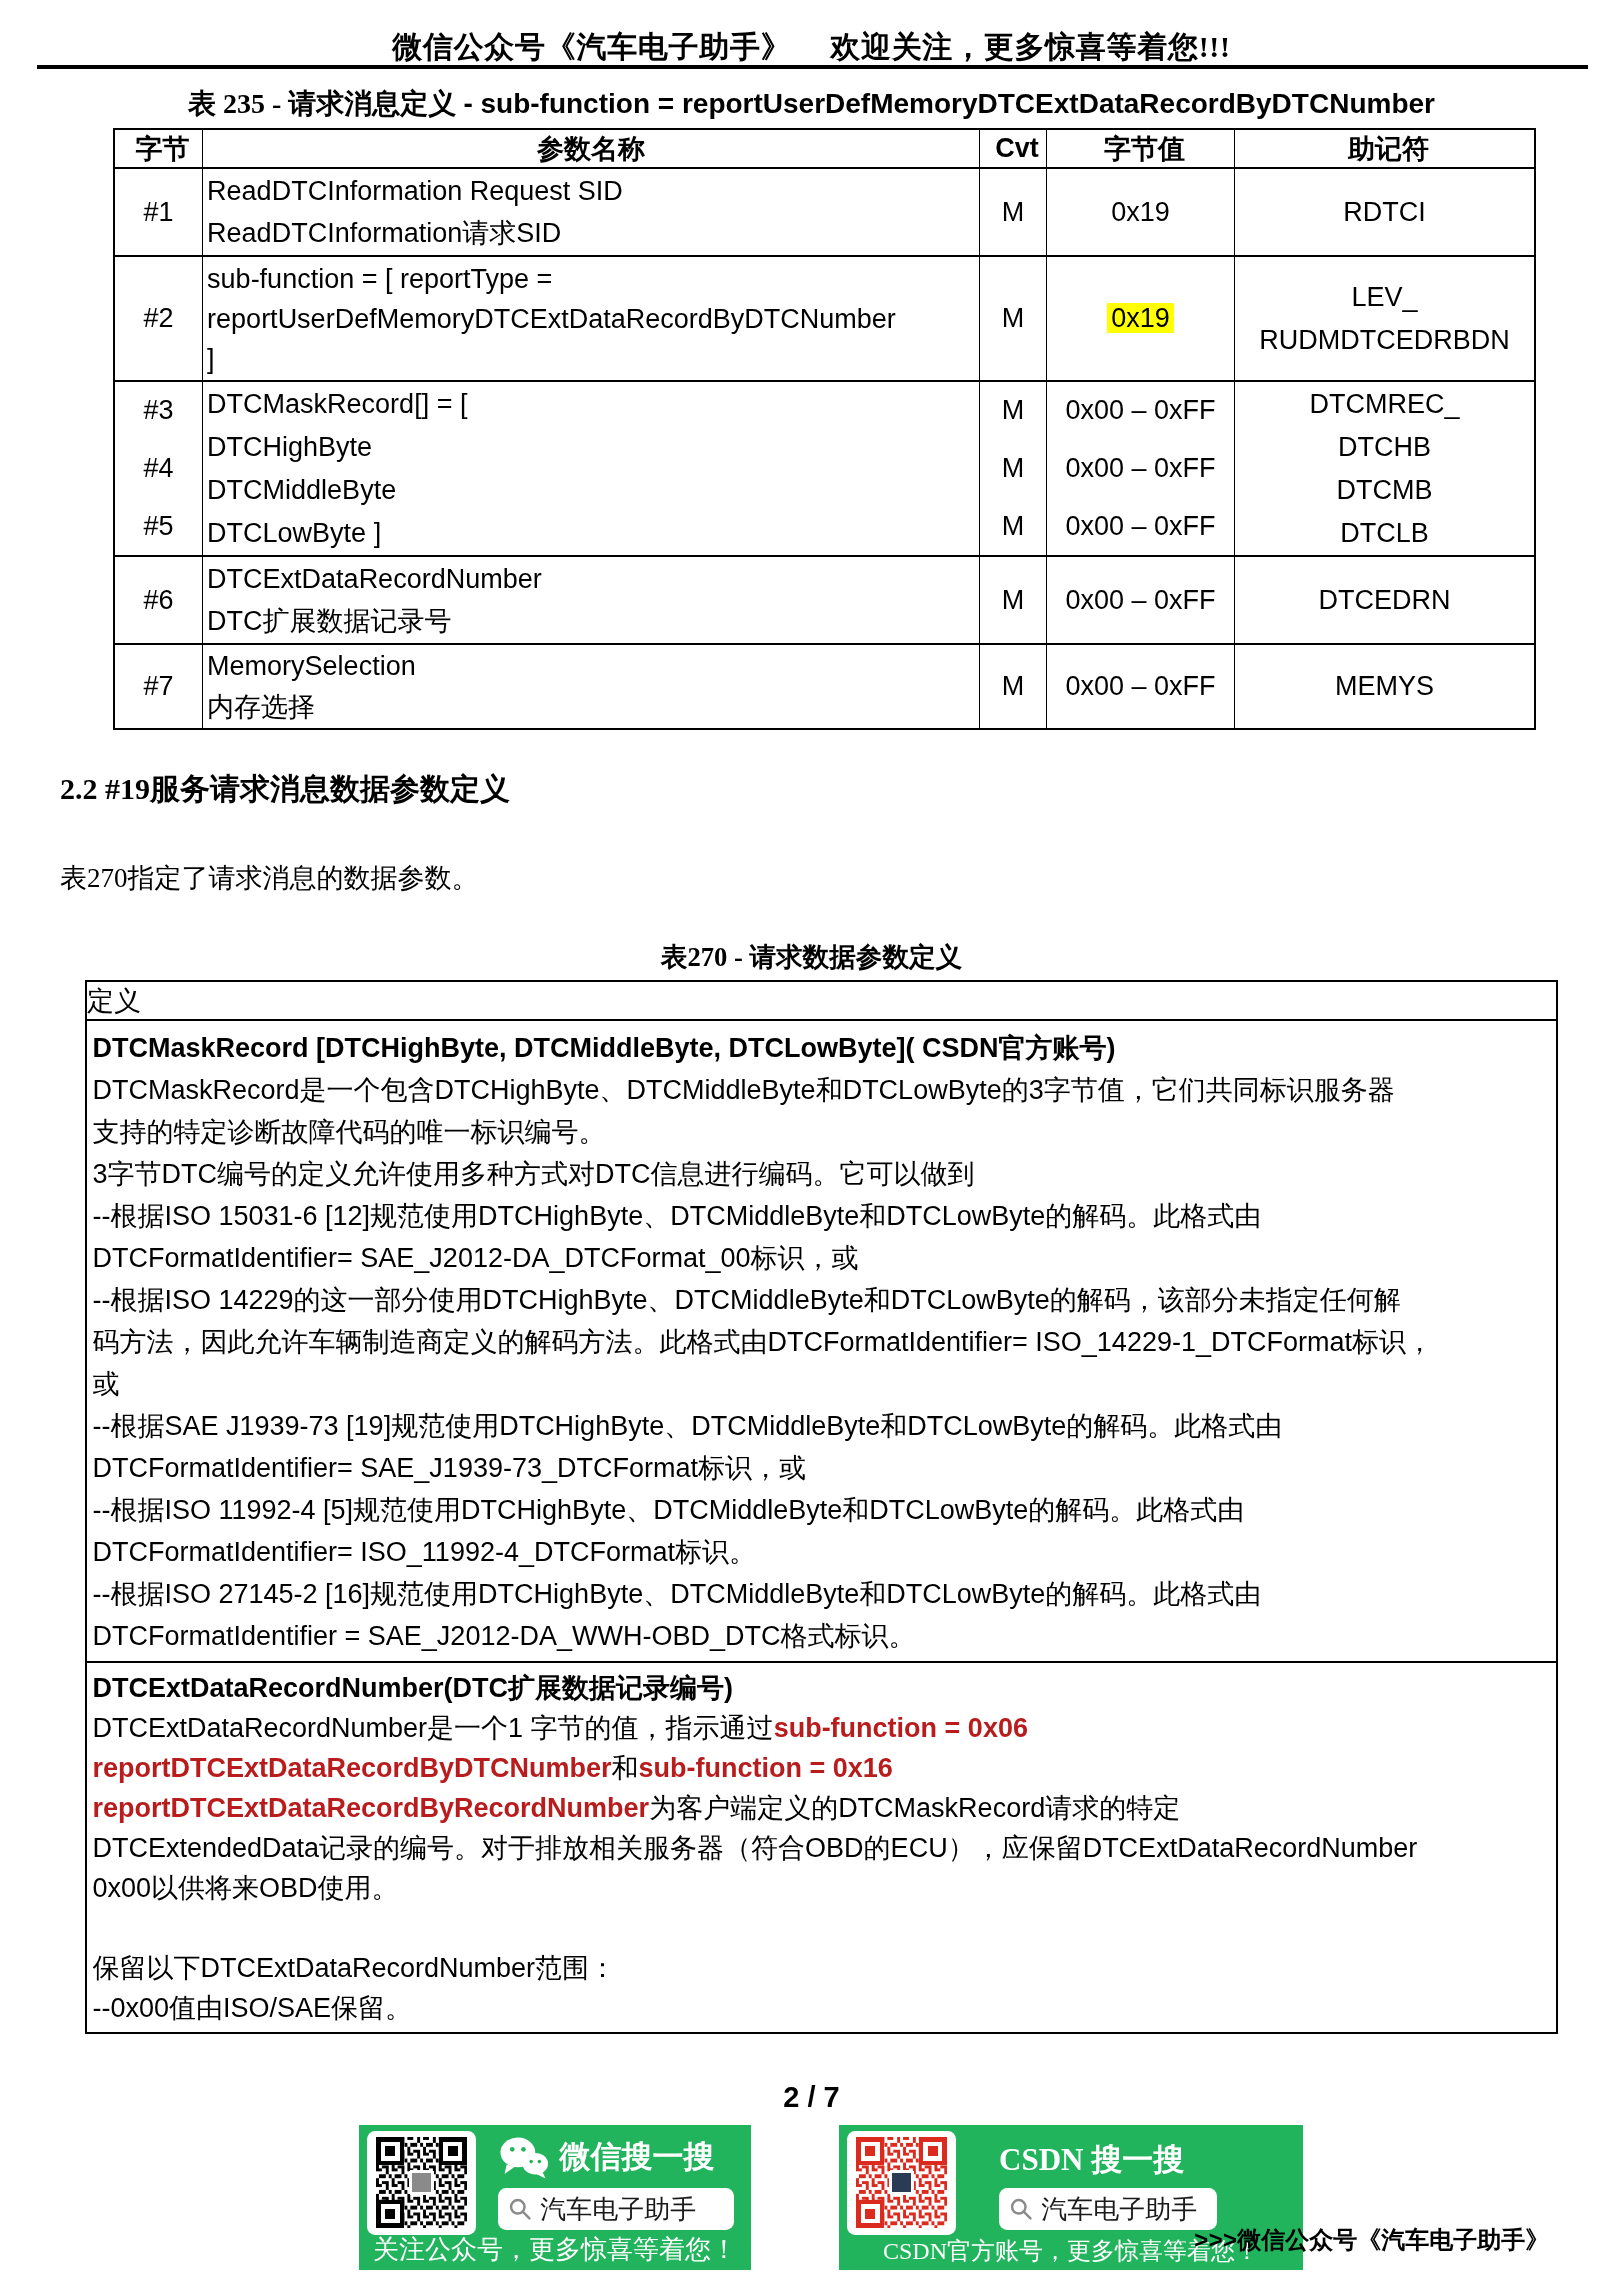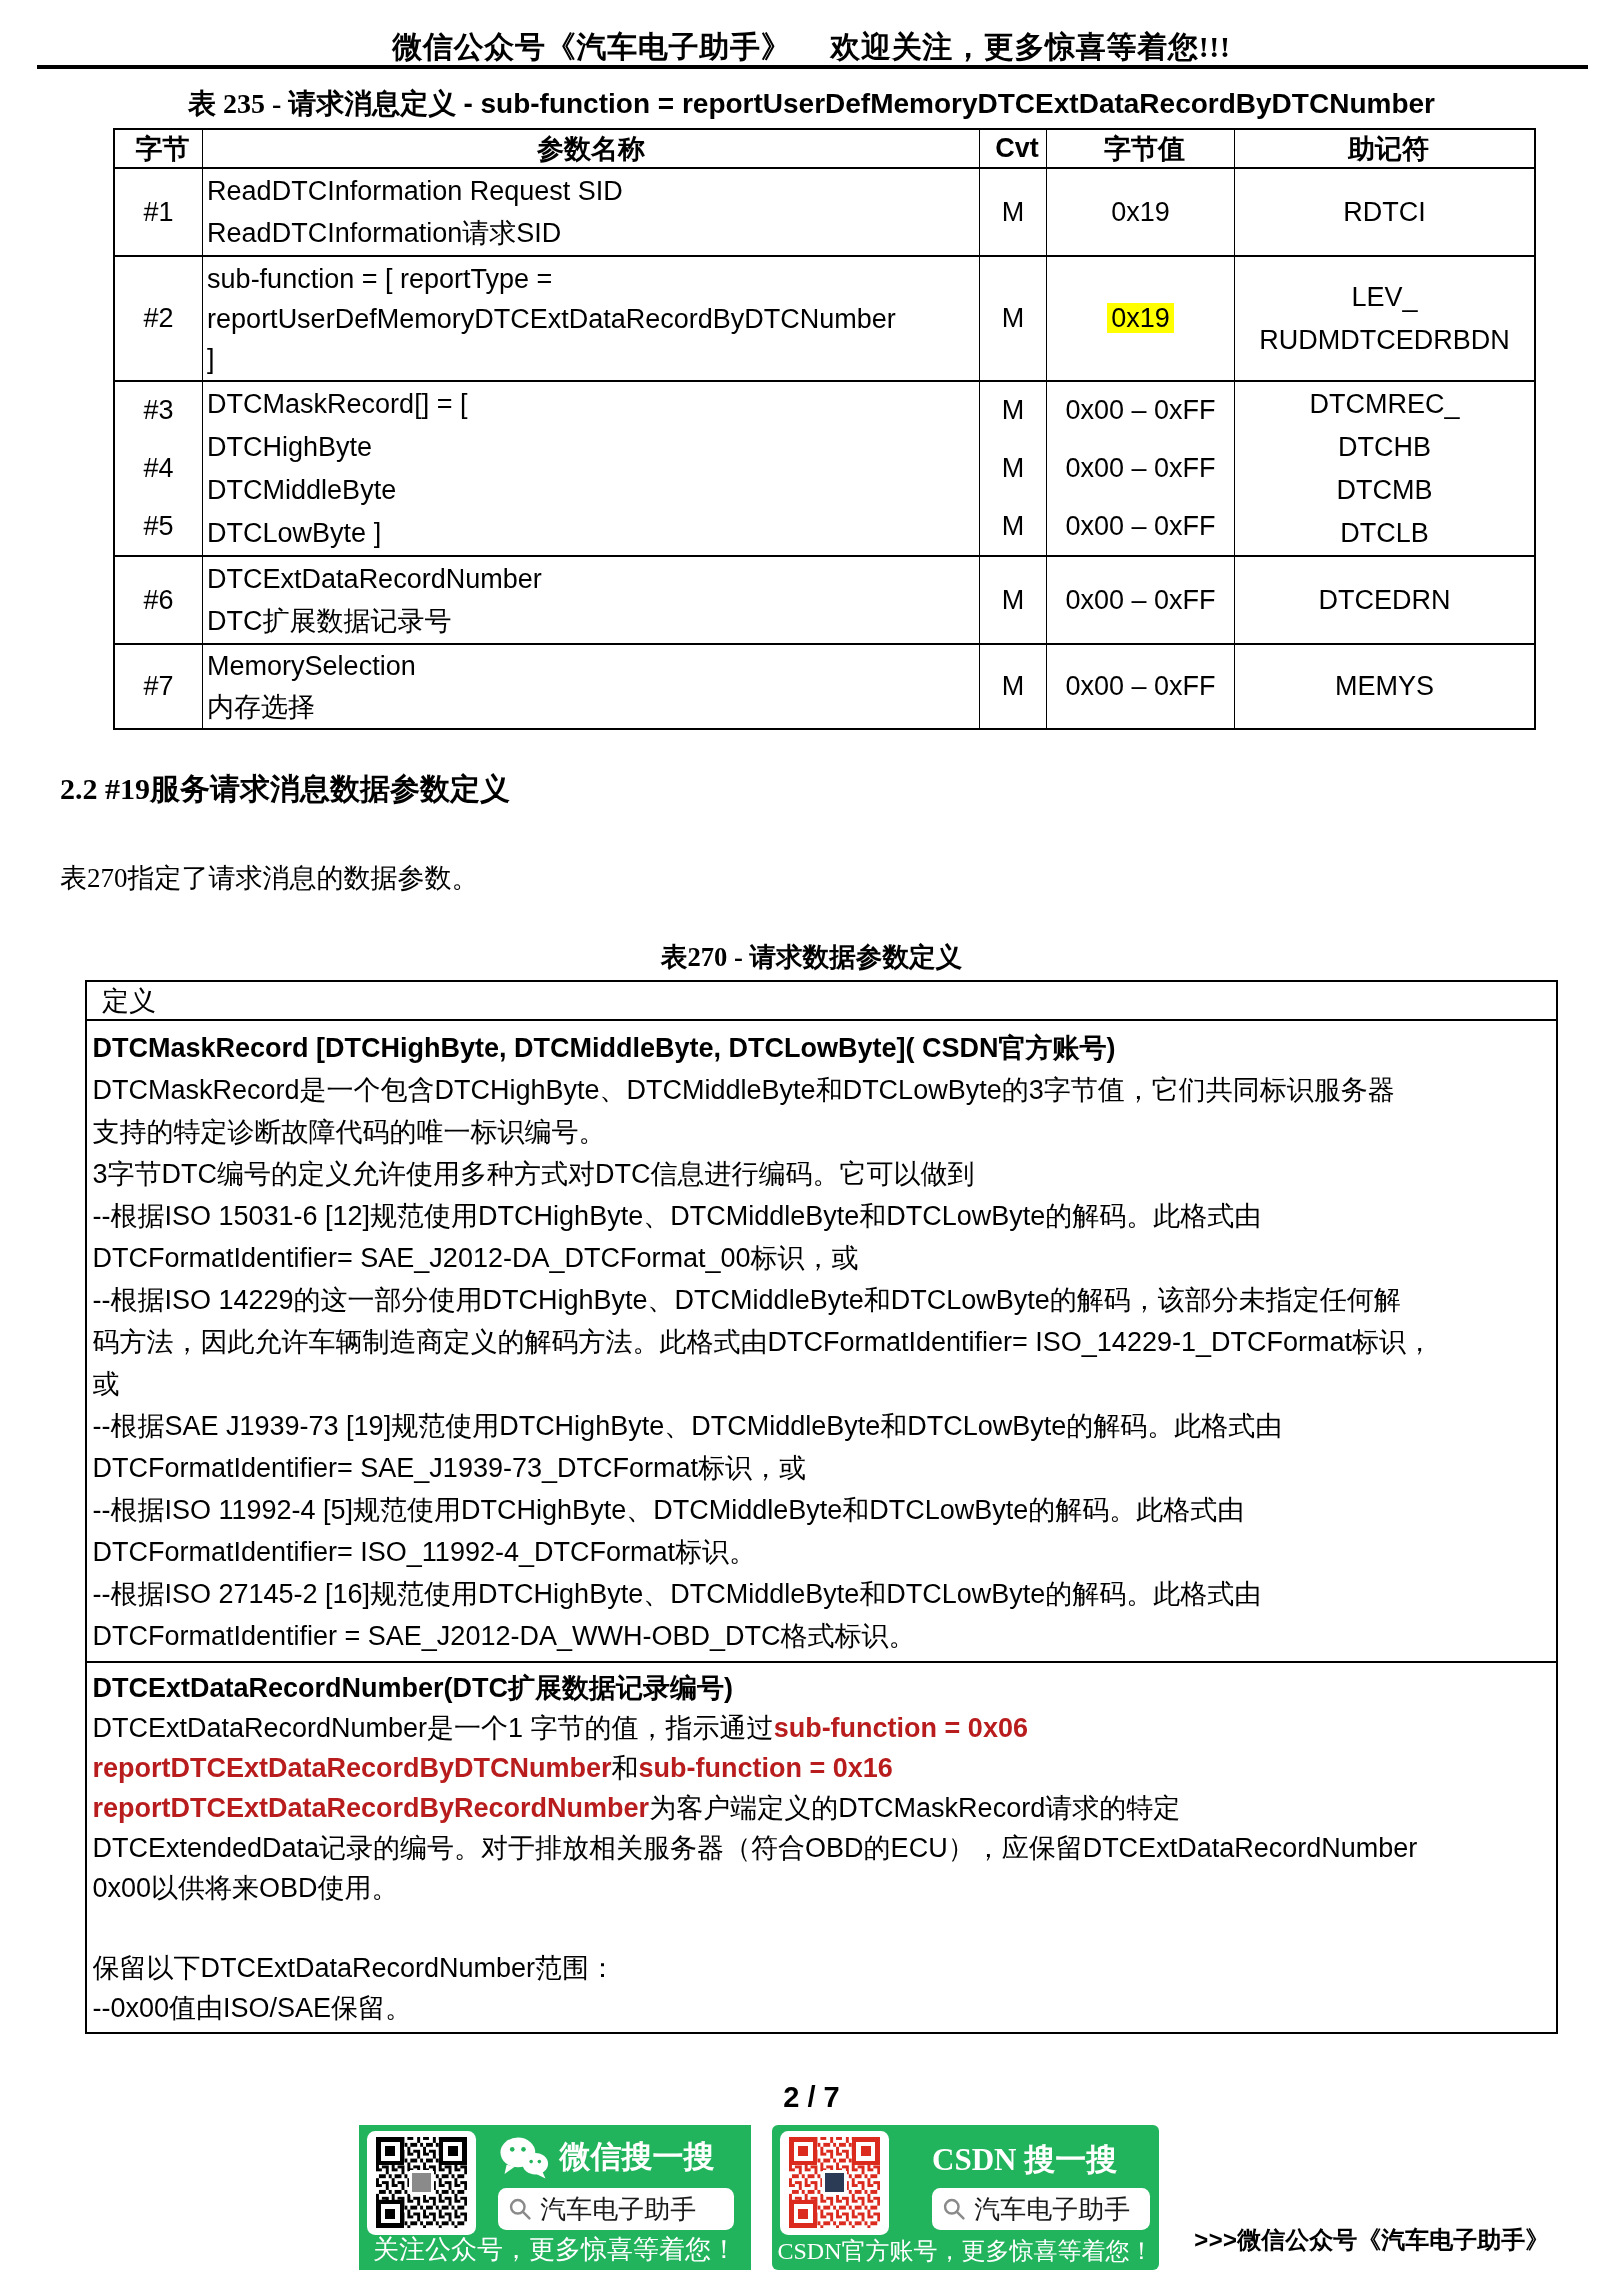--- a/index.html
+++ b/index.html
@@ -72,41 +72,41 @@
     font-family:"Liberation Serif", serif;font-weight:bold;font-size:26.6px;
   }
 
   
   #table270{
     position:absolute;left:85px;top:980px;width:1473px;
     border:2px solid #000;box-sizing:border-box;font-size:27px;
   }
   #t270-head{
     height:37px;border-bottom:2px solid #000;
-    display:flex;align-items:center;padding-left:15px;font-size:27px;
+    display:flex;align-items:center;padding-left:0;font-size:27px;
   }
   .t270-block{padding:5.5px 0 4.1px 5.5px;}
   #t270-block2{border-top:2px solid #000;}
   .ln{height:42px;line-height:42px;white-space:nowrap;overflow:hidden;}
   #t270-block2 .ln{height:40px;line-height:40px;}
   .ln.bold{font-weight:bold;}
   .rb{color:#b91c1c;font-weight:bold;}
 
   
   #page-number{
     position:absolute;top:2081px;left:0;width:100%;text-align:center;
     font-size:29px;font-weight:bold;
   }
 
   
   .card{
     position:absolute;top:2125px;height:145px;background:#22B45C;overflow:hidden;
   }
   #wechat-card{left:359px;width:392px;}
-  #csdn-card{left:772px;width:387px;border-radius:6px;}
+  #csdn-card{left:839px;width:464px;}
   .qr-panel{
     position:absolute;left:8.2px;top:5.5px;width:109px;height:104px;
     background:#fff;border-radius:8.2px;
     display:flex;align-items:center;justify-content:center;
   }
   .brand-row{
     position:absolute;left:139px;top:11px;height:42px;
     display:flex;align-items:center;gap:9.5px;color:#fff;
     font-size:31px;font-weight:bold;white-space:nowrap;
   }

